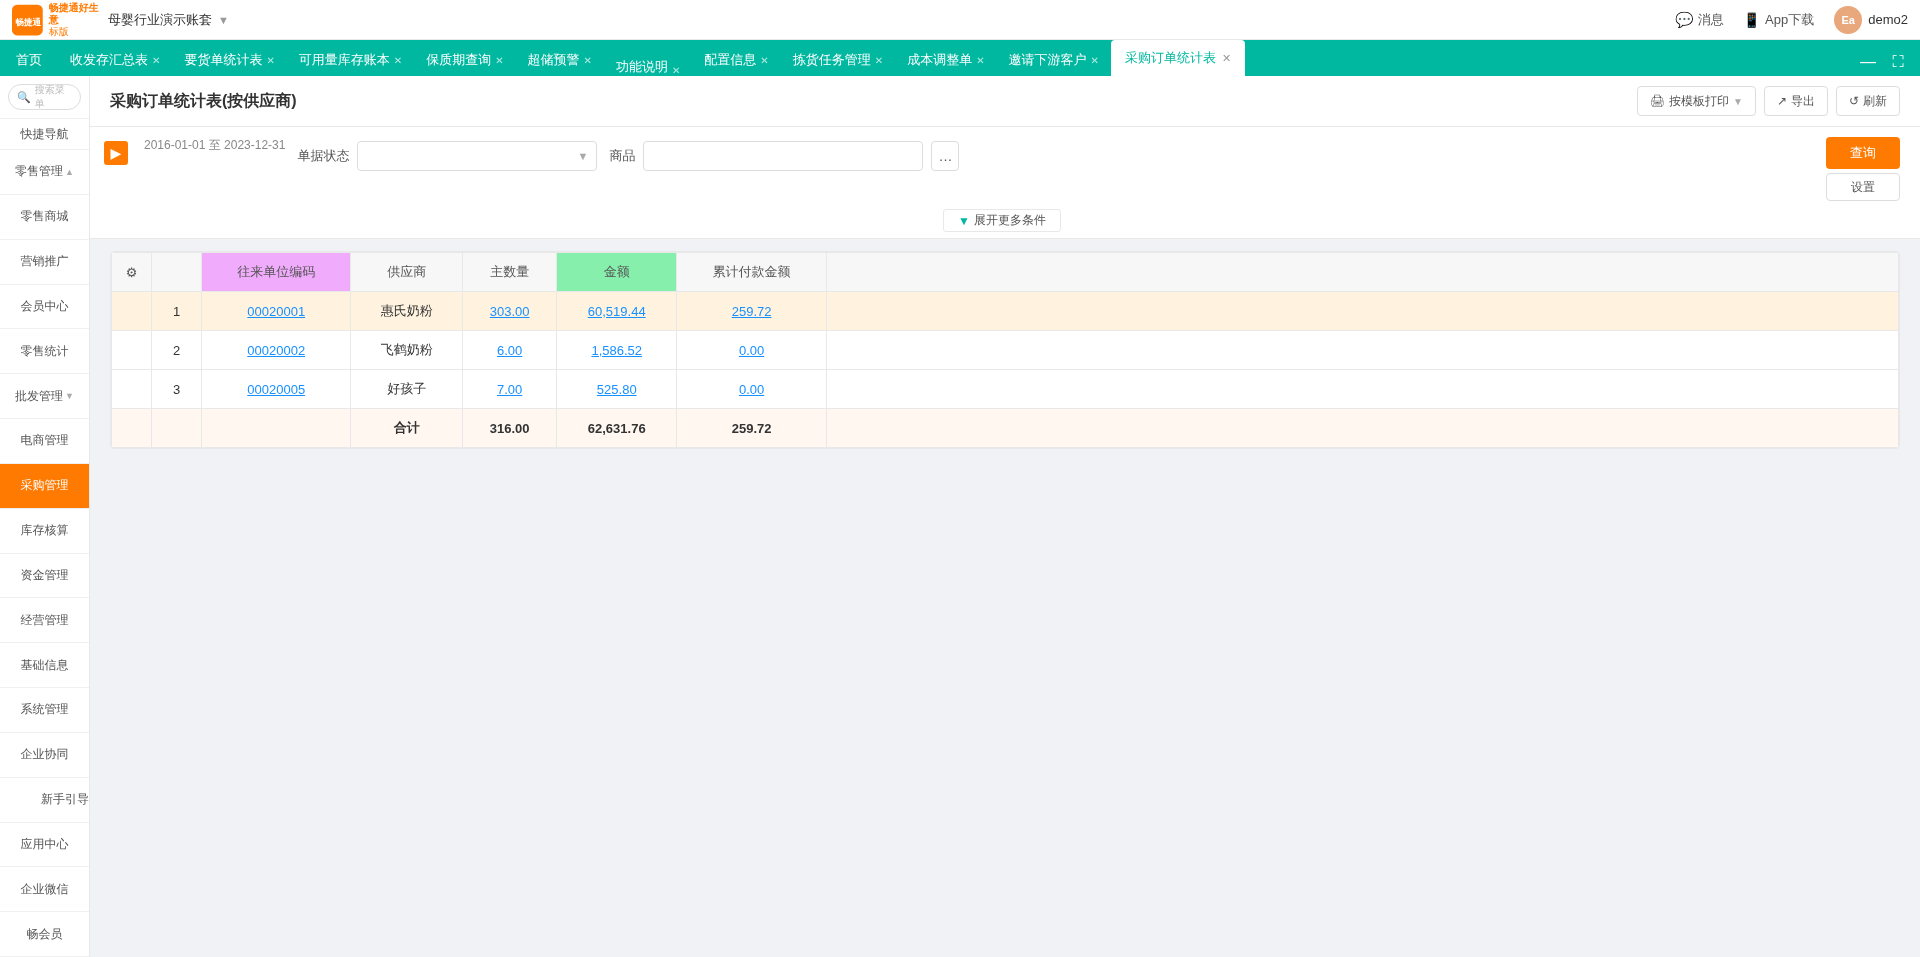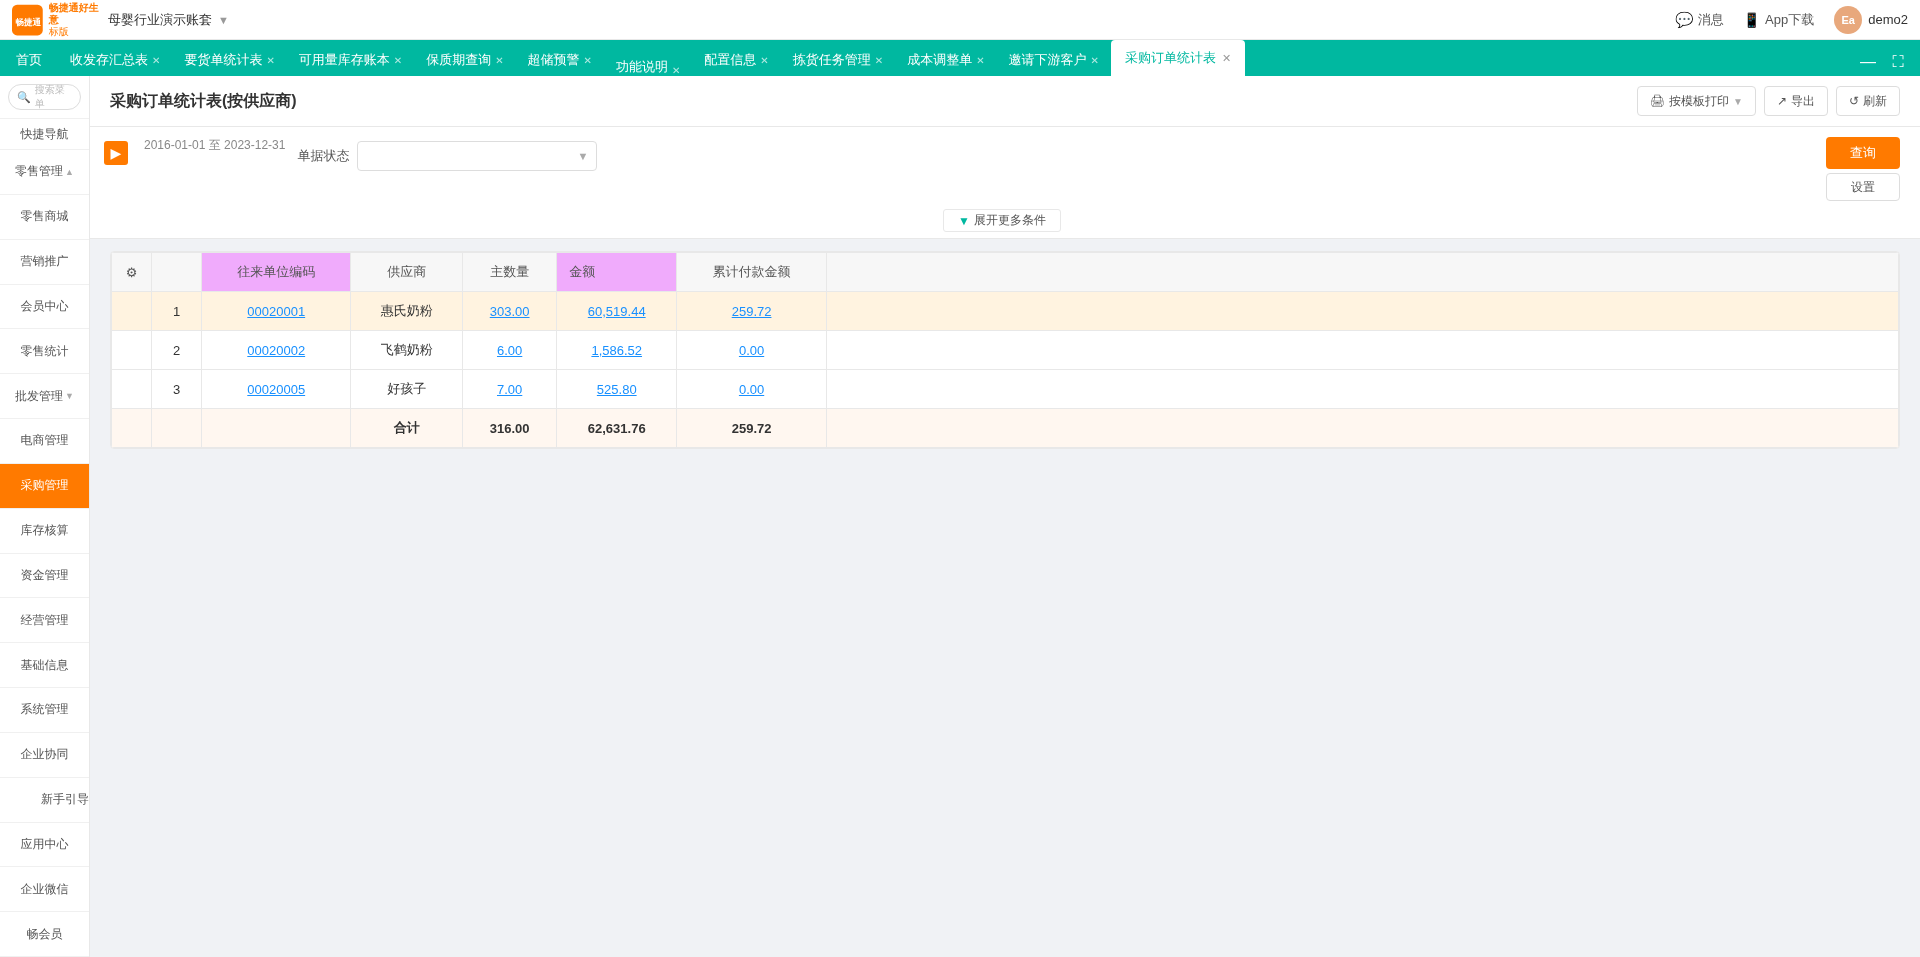--- a/index.html
+++ b/index.html
@@ -203,20 +203,27 @@
         </div>
 
         <div style="display:flex; align-items:center; gap:8px; margin-top:4px;">
           <span style="font-size:13px; color:#555; white-space:nowrap;">单据状态</span>
           <div style="height:30px; border:1px solid #ddd; border-radius:4px; background:#fff; display:flex; align-items:center; padding:0 8px; gap:4px; cursor:pointer; min-width:240px; font-size:12px; justify-content:space-between;">
             <span style="color:#bbb;"></span>
             <span style="color:#aaa; font-size:11px;">▼</span>
           </div>
         </div>
 
+        <div style="display:flex; align-items:center; gap:8px; margin-top:4px;">
+          <span style="font-size:13px; color:#555; white-space:nowrap;">商品</span>
+          <div style="height:30px; border:1px solid #ddd; border-radius:4px; background:#fff; display:flex; align-items:center; padding:0 8px; cursor:pointer; min-width:280px; font-size:12px; color:#bbb; justify-content:space-between;">
+            <span></span>
+          </div>
+          <div style="width:28px; height:30px; border:1px solid #ddd; border-radius:4px; background:#fff; display:flex; align-items:center; justify-content:center; cursor:pointer; color:#555; font-size:14px;">…</div>
+        </div>
 
         <div style="display:flex; flex-direction:column; gap:4px; margin-left:auto; margin-top:0;">
           <button style="height:32px; padding:0 24px; background:#ff7a00; border:none; border-radius:4px; color:#fff; font-size:13px; cursor:pointer; white-space:nowrap;">查询</button>
           <button style="height:28px; padding:0 16px; border:1px solid #ddd; border-radius:4px; background:#fff; color:#555; font-size:12px; cursor:pointer; white-space:nowrap;">设置</button>
         </div>
       </div>
 
       <div style="display:flex; justify-content:center; padding:8px 0 6px 0;">
         <div style="color:#555; font-size:12px; cursor:pointer; display:flex; align-items:center; gap:4px; border:1px solid #e8e8e8; border-radius:3px; padding:2px 14px;">
           <span style="color:#00b8a0;">▼</span>
@@ -236,21 +243,21 @@
               <th style="background:#f7f7f7; padding:10px 12px; text-align:center; border:1px solid #e8e8e8; color:#555; font-weight:normal; width:50px;"></th>
               <th style="background:#f0abfc; padding:10px 12px; text-align:center; border:1px solid #e8e8e8; color:#555; font-weight:normal;">
                 <span>往来单位编码</span>
               </th>
               <th style="background:#f7f7f7; padding:10px 12px; text-align:center; border:1px solid #e8e8e8; color:#555; font-weight:normal;">
                 <span>供应商</span>
               </th>
               <th style="background:#f7f7f7; padding:10px 12px; text-align:center; border:1px solid #e8e8e8; color:#555; font-weight:normal;">
                 <span>主数量</span>
               </th>
-              <th style="background:#f0abfc; padding:10px 12px; text-align:left; border:1px solid #e8e8e8; color:#555; font-weight:normal;">
+              <th style="background:#86efac; padding:10px 12px; text-align:center; border:1px solid #e8e8e8; color:#555; font-weight:normal;">
                 <span>金额</span>
               </th>
               <th style="background:#f7f7f7; padding:10px 12px; text-align:center; border:1px solid #e8e8e8; color:#555; font-weight:normal;">
                 <span>累计付款金额</span>
               </th>
               <th style="background:#f7f7f7; border:1px solid #e8e8e8; width:60%;"></th>
             </tr>
           </thead>
           <tbody>
 

